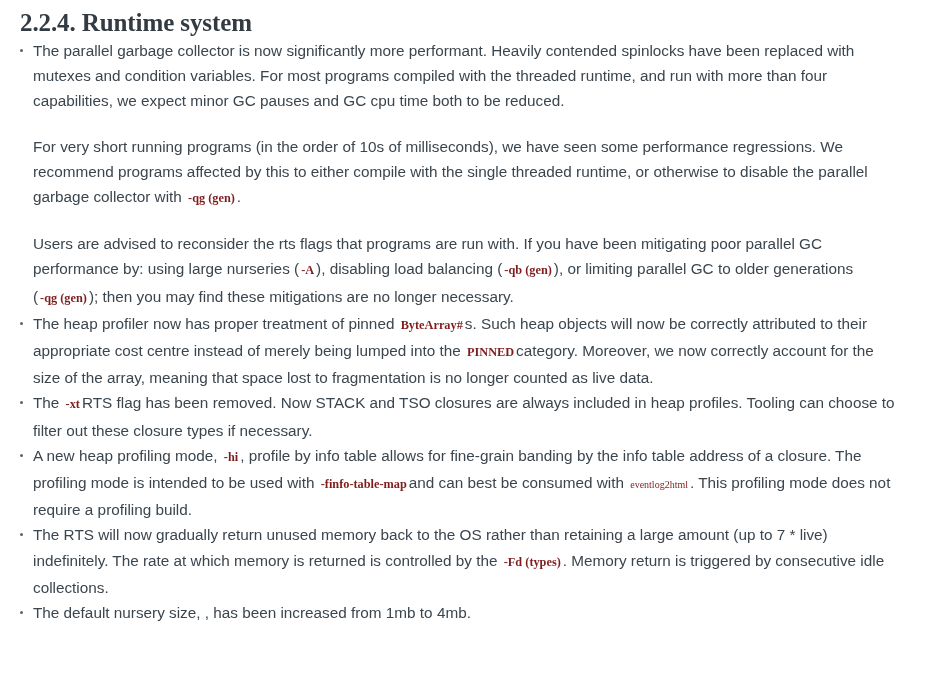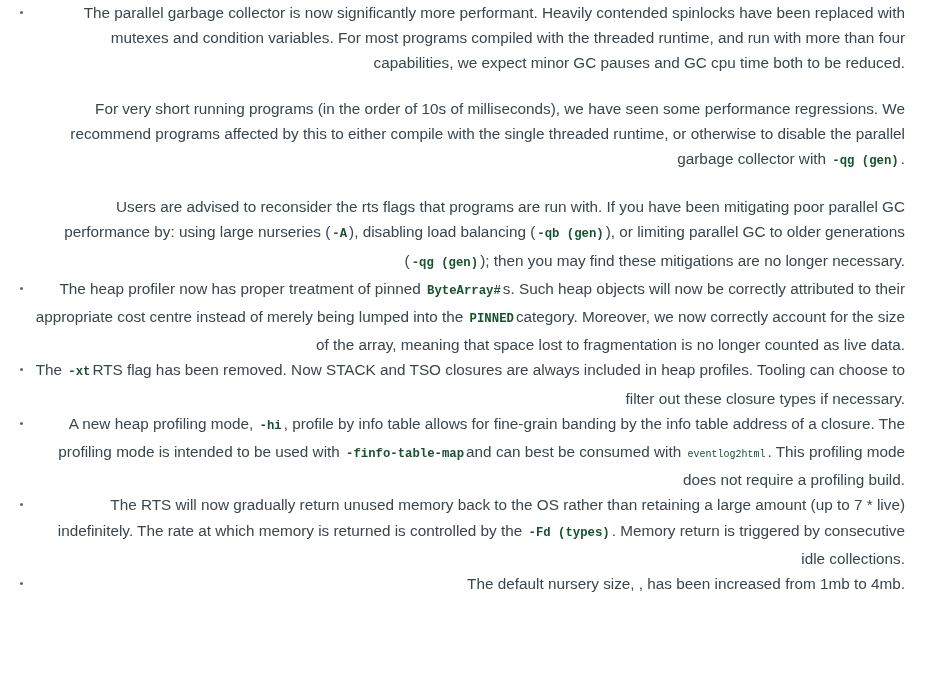--- a/index.html
+++ b/index.html
@@ -41,21 +41,20 @@
     margin: 0;
     padding: 0;
     font-size: 15.3px;
     line-height: 25.2px;
   }
 
   ul.bullets > li {
     position: relative;
     padding: 0 42px 0 33px;
     margin: 0;
-    text-align: right;
   }
 
   ul.bullets > li::before {
     content: "";
     position: absolute;
     left: 20px;
     top: 11px;
     width: 3px;
     height: 3px;
     background: #5a6570;
@@ -70,40 +69,41 @@
 
   ul.bullets > li > p + p {
     margin-top: 20px;
   }
 
   .first-item {
     margin-top: 14px;
   }
 
   code, .code {
-    font-family: Liberation Mono, monospace;
+    font-family: Liberation Serif, serif;
     font-size: 12.3px;
     font-weight: bold;
-    color: #14532d;
+    color: #7f1d1d;
     background: transparent;
     white-space: pre;
     padding: 0 2px;
     letter-spacing: 0;
   }
 
   code.plain {
     font-weight: normal;
     font-size: 10px;
   }
 </style>
 </head>
 <body>
 
 <div class="page">
 
+  <h2 class="section-heading">2.2.4. Runtime system</h2>
 
   <ul class="bullets" id="bullet-list">
       <li class="first-item">
         <p><span>The parallel garbage collector is now significantly more performant. Heavily contended spinlocks have been replaced with mutexes and condition variables. For most programs compiled with the threaded runtime, and run with more than four capabilities, we expect minor GC pauses and GC cpu time both to be reduced.</span></p>
         <p><span>For very short running programs (in the order of 10s of milliseconds), we have seen some performance regressions. We recommend programs affected by this to either compile with the single threaded runtime, or otherwise to disable the parallel garbage collector with </span><code>-qg (gen)</code><span>.</span></p>
         <p><span>Users are advised to reconsider the rts flags that programs are run with. If you have been mitigating poor parallel GC performance by: using large nurseries (</span><code>-A</code><span>), disabling load balancing (</span><code>-qb (gen)</code><span>), or limiting parallel GC to older generations (</span><code>-qg (gen)</code><span>); then you may find these mitigations are no longer necessary.</span></p>
       </li>
       <li>
         <p><span>The heap profiler now has proper treatment of pinned </span><code>ByteArray#</code><span>s. Such heap objects will now be correctly attributed to their appropriate cost centre instead of merely being lumped into the </span><code>PINNED</code><span>category. Moreover, we now correctly account for the size of the array, meaning that space lost to fragmentation is no longer counted as live data.</span></p>
       </li>

